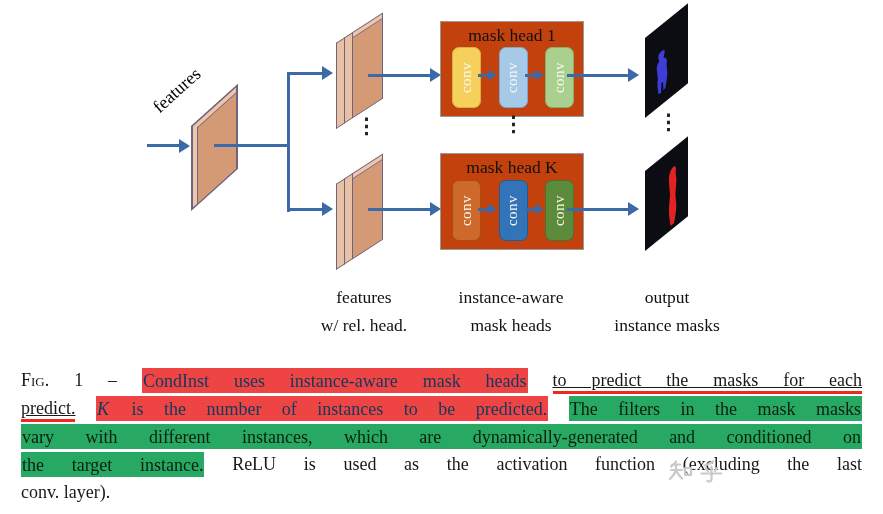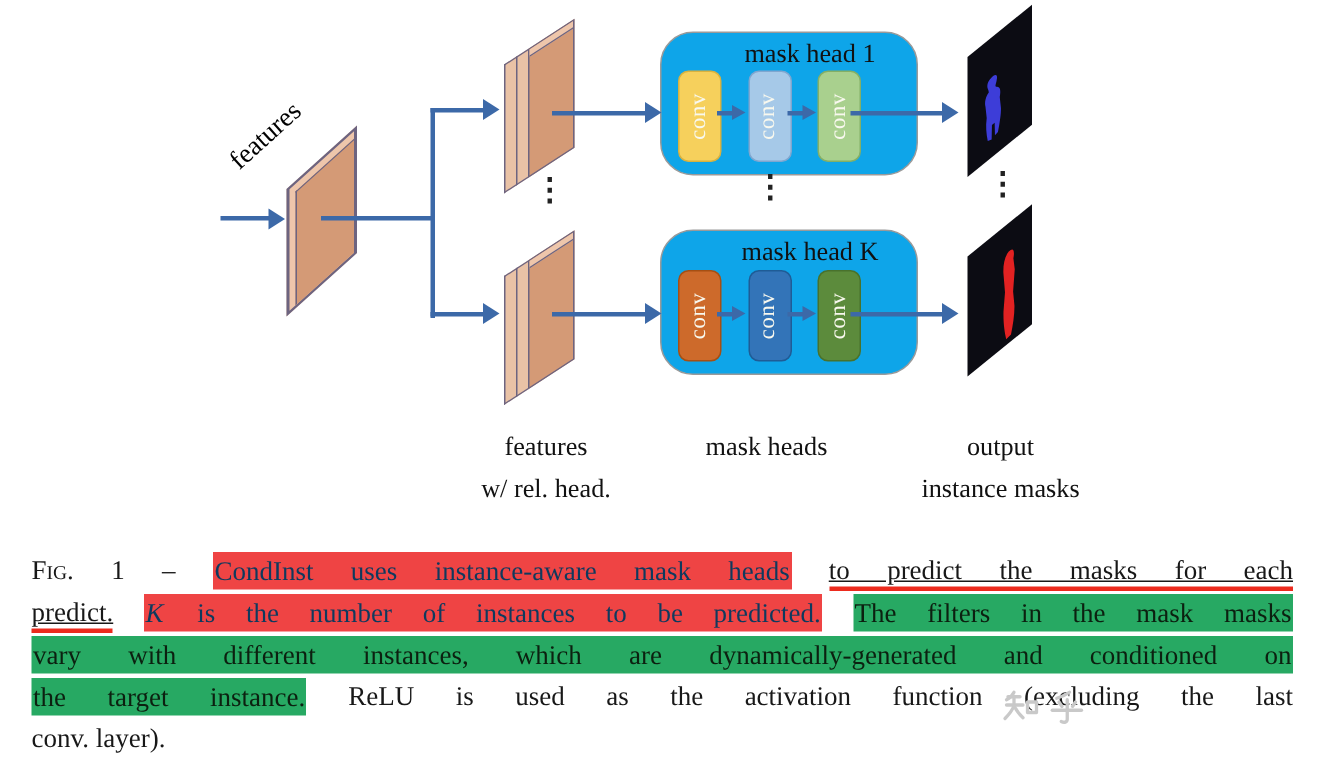--- a/index.html
+++ b/index.html
@@ -22,22 +22,22 @@
         border-left:1.5px solid #6d6480;border-top:1.5px solid #6d6480;}
 
   .fstack{position:absolute;width:47px;height:86px;transform:skewY(-33deg);
         transform-origin:0 0;display:flex;z-index:3;}
   .fstack .strip{width:7px;background:#e9c2a6;border:1.5px solid #6d6480;border-right:none;}
   .fstack .mainface{flex:1;background:#d49a76;border:1.5px solid #6d6480;position:relative;}
   .fstack .mainface::before{content:"";position:absolute;left:0;right:0;top:0;height:4px;
         background:#eec6ab;border-bottom:1px solid #6d6480;}
 
   
-  .mhbox{position:absolute;left:440px;width:142px;background:#0ea5e9;
-         border:1.5px solid #9a9a9a;border-radius:22px;z-index:2;padding-left:28px;}
+  .mhbox{position:absolute;left:440px;width:142px;background:#c2410c;
+         border:1.5px solid #9a9a9a;border-radius:0;z-index:2;}
   .mhtitle{text-align:center;font-size:17.5px;line-height:24px;margin-top:1px;color:#111;}
   .conv{position:absolute;width:27px;height:59px;border-radius:7px;border:1.5px solid #888;
         display:flex;align-items:center;justify-content:center;z-index:4;}
   .conv span{transform:rotate(-90deg);color:#f8f8ee;font-size:15px;letter-spacing:.5px;}
   .c1a{border-color:#d9b23e;} .c1b{border-color:#7fa6cf;} .c1c{border-color:#84af66;}
   .c2a{border-color:#a64f13;} .c2b{border-color:#1f5c96;} .c2c{border-color:#49722c;}
 
   
   .omask{position:absolute;left:645px;width:43px;height:80px;background:#0c0c13;
          transform:skewY(-39deg);transform-origin:0 0;z-index:3;}
@@ -159,20 +159,21 @@
 
   <div class="vdots" style="left:356px;top:116px;">⋮</div>
   <div class="vdots" style="left:503px;top:114px;">⋮</div>
   <div class="vdots" style="left:658px;top:112px;">⋮</div>
 
   <div class="collab" style="left:364px;">
     <div>features</div>
     <div>w/ rel. head.</div>
   </div>
   <div class="collab" style="left:511px;">
+    <div>instance-aware</div>
     <div>mask heads</div>
   </div>
   <div class="collab" style="left:667px;">
     <div>output</div>
     <div>instance masks</div>
   </div>
 
   <div class="caption">
       <div class="cap-line"><span class="seg sc">Fig. 1 – </span><span class="seg hl-blue">CondInst uses instance-aware mask heads</span><span class="seg"> </span><span class="seg ul-red">to predict the masks for each</span></div>
       <div class="cap-line"><span class="seg ul-red">predict.</span><span class="seg"> </span><span class="seg hl-blue it">K</span><span class="seg hl-blue"> is the number of instances to be predicted.</span><span class="seg"> </span><span class="seg hl-green">The filters in the mask masks</span></div>

